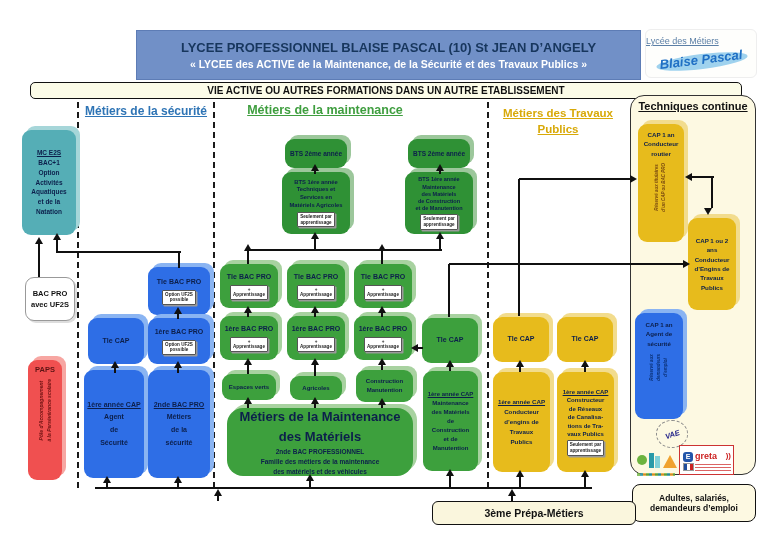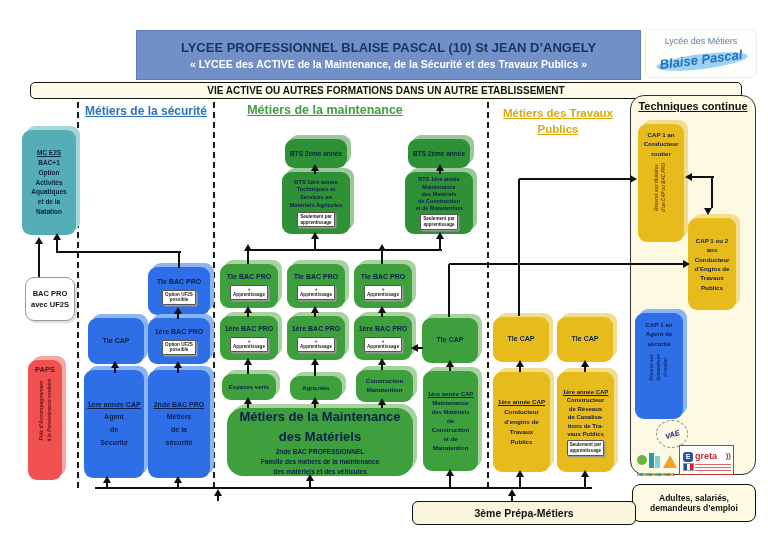--- a/index.html
+++ b/index.html
@@ -9,21 +9,21 @@
   .u{text-decoration:underline;}
   
   .carte{left:8px;top:26px;width:125px;height:48px;border:1.5px solid #8fb2e0;border-radius:8px;
          color:#4472c4;font-weight:bold;font-style:italic;font-size:11.5px;line-height:1.6;
          display:flex;align-items:center;justify-content:center;text-align:center;white-space:pre-line;}
   .hbar{left:136px;top:30px;width:505px;height:50px;background:#7190c7;border:1px solid #5d7cb5;
         display:flex;flex-direction:column;align-items:center;justify-content:center;text-align:center;}
   .hbar .l1{color:#17365d;font-weight:bold;font-size:13px;}
   .hbar .l2{color:#fff;font-weight:bold;font-size:10.5px;margin-top:3px;}
   .logo{left:645px;top:29px;width:112px;height:49px;background:#fefefc;border:1px solid #eee;border-radius:6px;}
-  .logo .lt{position:absolute;left:0;right:0;top:6px;text-align:center;color:#5b7fa6;font-size:9px;}
+  .logo .lt{position:absolute;left:0;right:0;top:6px;color:#5b7fa6;font-size:9px;text-decoration:underline;}
   .logo .swoosh{position:absolute;left:10px;top:24px;width:92px;height:15px;background:#9fd2ee;border-radius:50%;transform:rotate(-7deg);}
   .logo .ls{position:absolute;left:0;right:0;top:22px;text-align:center;color:#1f6fc4;font-weight:bold;font-style:italic;font-size:13px;transform:rotate(-7deg);}
   .banner{left:30px;top:82px;width:712px;height:17px;background:#fcfce8;border:1.5px solid #111;border-radius:5px;
           display:flex;align-items:center;justify-content:center;font-weight:bold;font-size:10px;color:#111;}
   
   .sep{border-left:2px dashed #1a1a1a;width:0;top:102px;height:386px;}
   
   .colh{font-weight:bold;text-decoration:underline;text-align:center;white-space:pre-line;}
   .colh.sec{left:82px;top:104px;width:128px;font-size:12px;color:#2e74b5;}
   .colh.mnt{left:225px;top:103px;width:200px;font-size:12.5px;color:#3f9e3f;}
@@ -287,21 +287,21 @@
   <div class="abs greta">
     <div class="e">E</div>
     <div class="g">greta</div>
     <div class="p">))</div>
     <div class="flag"></div>
     <div class="tiny"></div>
   </div>
   <div class="abs adultes">Adultes, salariés,
 demandeurs d’emploi</div>
 
-  <div class="abs bar" style="left:412px;top:501px;width:224px;height:24px;">3ème Prépa-Métiers</div>
+  <div class="abs bar" style="left:432px;top:501px;width:204px;height:24px;">3ème Prépa-Métiers</div>
 
   <div id="arrows">
       <div class="hl" style="left: 57px; top: 251px; width: 124px;"></div>
       <div class="hl" style="left: 248px; top: 249px; width: 194px;"></div>
       <div class="hl" style="left: 418px; top: 347px; width: 5px;"></div>
       <div class="hl" style="left: 449px; top: 263px; width: 234px;"></div>
       <div class="hl" style="left: 519px; top: 178px; width: 111px;"></div>
       <div class="hl" style="left: 692px; top: 176px; width: 22px;"></div>
       <div class="hl" style="left: 95px; top: 487px; width: 497px;"></div>
       <div class="vl" style="left: 38px; top: 244px; height: 33px;"></div>

